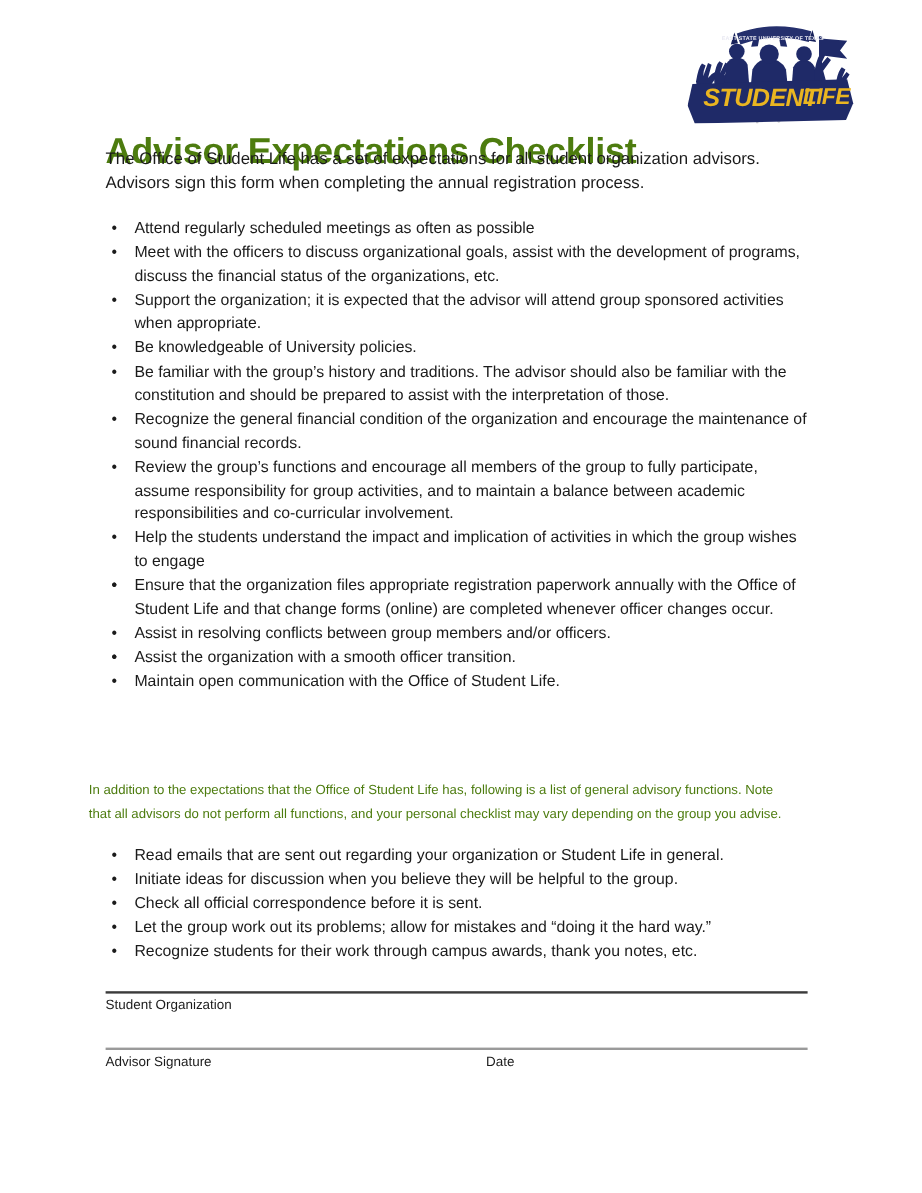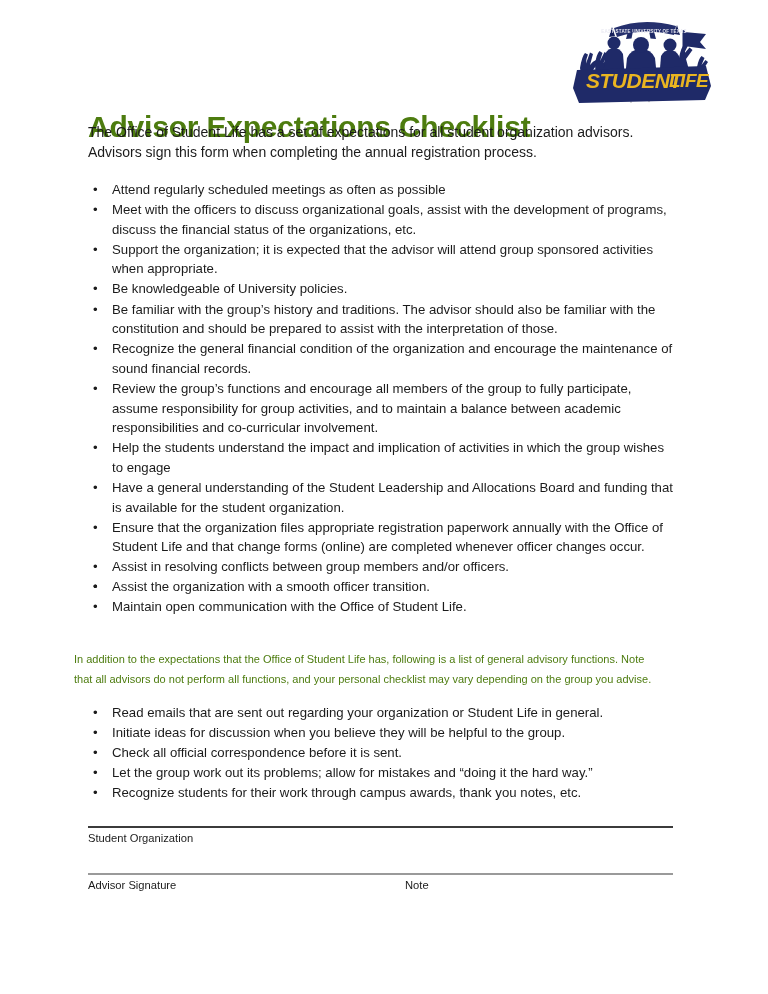--- a/index.html
+++ b/index.html
@@ -197,21 +197,21 @@
   <div class="list-one">
     <ul class="bullets">
       <li><span class="bullet-dot">•</span><span>Attend regularly scheduled meetings as often as possible</span></li>
       <li><span class="bullet-dot">•</span><span>Meet with the officers to discuss organizational goals, assist with the development of programs, discuss the financial status of the organizations, etc.</span></li>
       <li><span class="bullet-dot">•</span><span>Support the organization; it is expected that the advisor will attend group sponsored activities when appropriate.</span></li>
       <li><span class="bullet-dot">•</span><span>Be knowledgeable of University policies.</span></li>
       <li><span class="bullet-dot">•</span><span>Be familiar with the group’s history and traditions. The advisor should also be familiar with the constitution and should be prepared to assist with the interpretation of those.</span></li>
       <li><span class="bullet-dot">•</span><span>Recognize the general financial condition of the organization and encourage the maintenance of sound financial records.</span></li>
       <li><span class="bullet-dot">•</span><span>Review the group’s functions and encourage all members of the group to fully participate, assume responsibility for group activities, and to maintain a balance between academic responsibilities and co-curricular involvement.</span></li>
       <li><span class="bullet-dot">•</span><span>Help the students understand the impact and implication of activities in which the group wishes to engage</span></li>
-      <li><span class="bullet-dot">•</span><span>Have a general understanding of the Student Leadership and Allocations Board and funding that is available for the student organization.</span></li>
+      <li><span class="bullet-dot">•</span></li>
       <li><span class="bullet-dot">•</span><span>Ensure that the organization files appropriate registration paperwork annually with the Office of Student Life and that change forms (online) are completed whenever officer changes occur.</span></li>
       <li><span class="bullet-dot">•</span><span>Assist in resolving conflicts between group members and/or officers.</span></li>
       <li><span class="bullet-dot">•</span></li>
       <li><span class="bullet-dot">•</span><span>Assist the organization with a smooth officer transition.</span></li>
       <li><span class="bullet-dot">•</span><span>Maintain open communication with the Office of Student Life.</span></li>
     </ul>
   </div>
 
   <div class="para-two">In addition to the expectations that the Office of Student Life has, following is a list of general advisory functions. Note that all advisors do not perform all functions, and your personal checklist may vary depending on the group you advise.</div>
 
@@ -227,17 +227,17 @@
 
   <div class="sig-block">
     <div class="rule-dark"></div>
     <div class="sig-row">
       <span class="sig-label left">Student Organization</span>
     </div>
     <div class="sig-gap"></div>
     <div class="rule-light"></div>
     <div class="sig-row">
       <span class="sig-label left">Advisor Signature</span>
-      <span class="sig-label date">Note</span>
+      <span class="sig-label date">Date</span>
     </div>
   </div>
 
 </div>
 
 </body></html>

